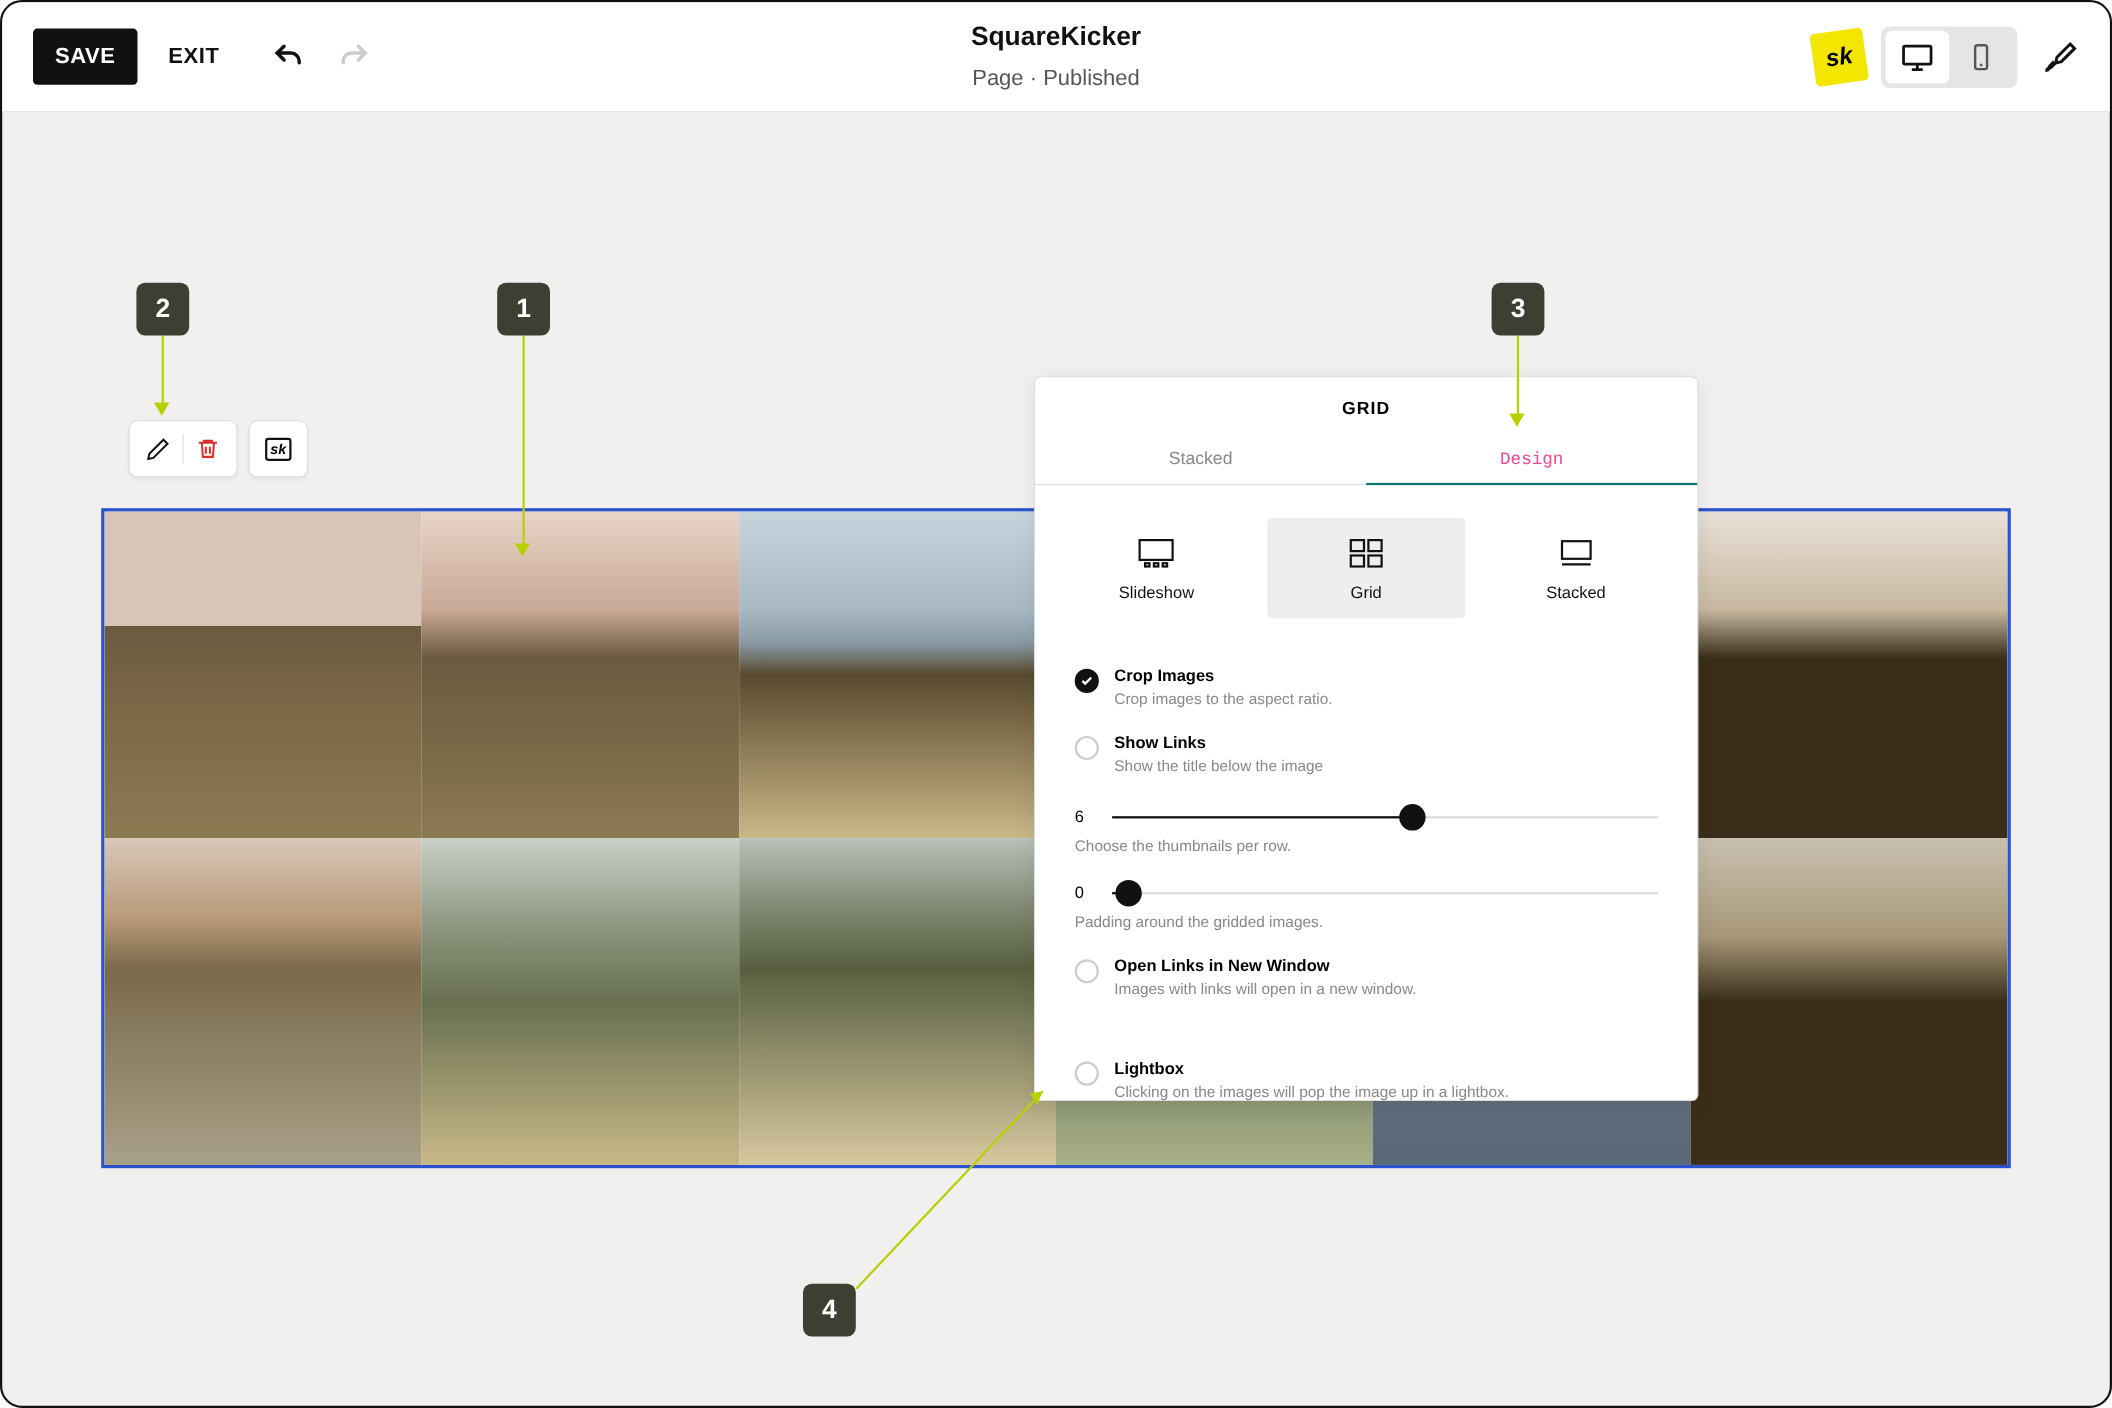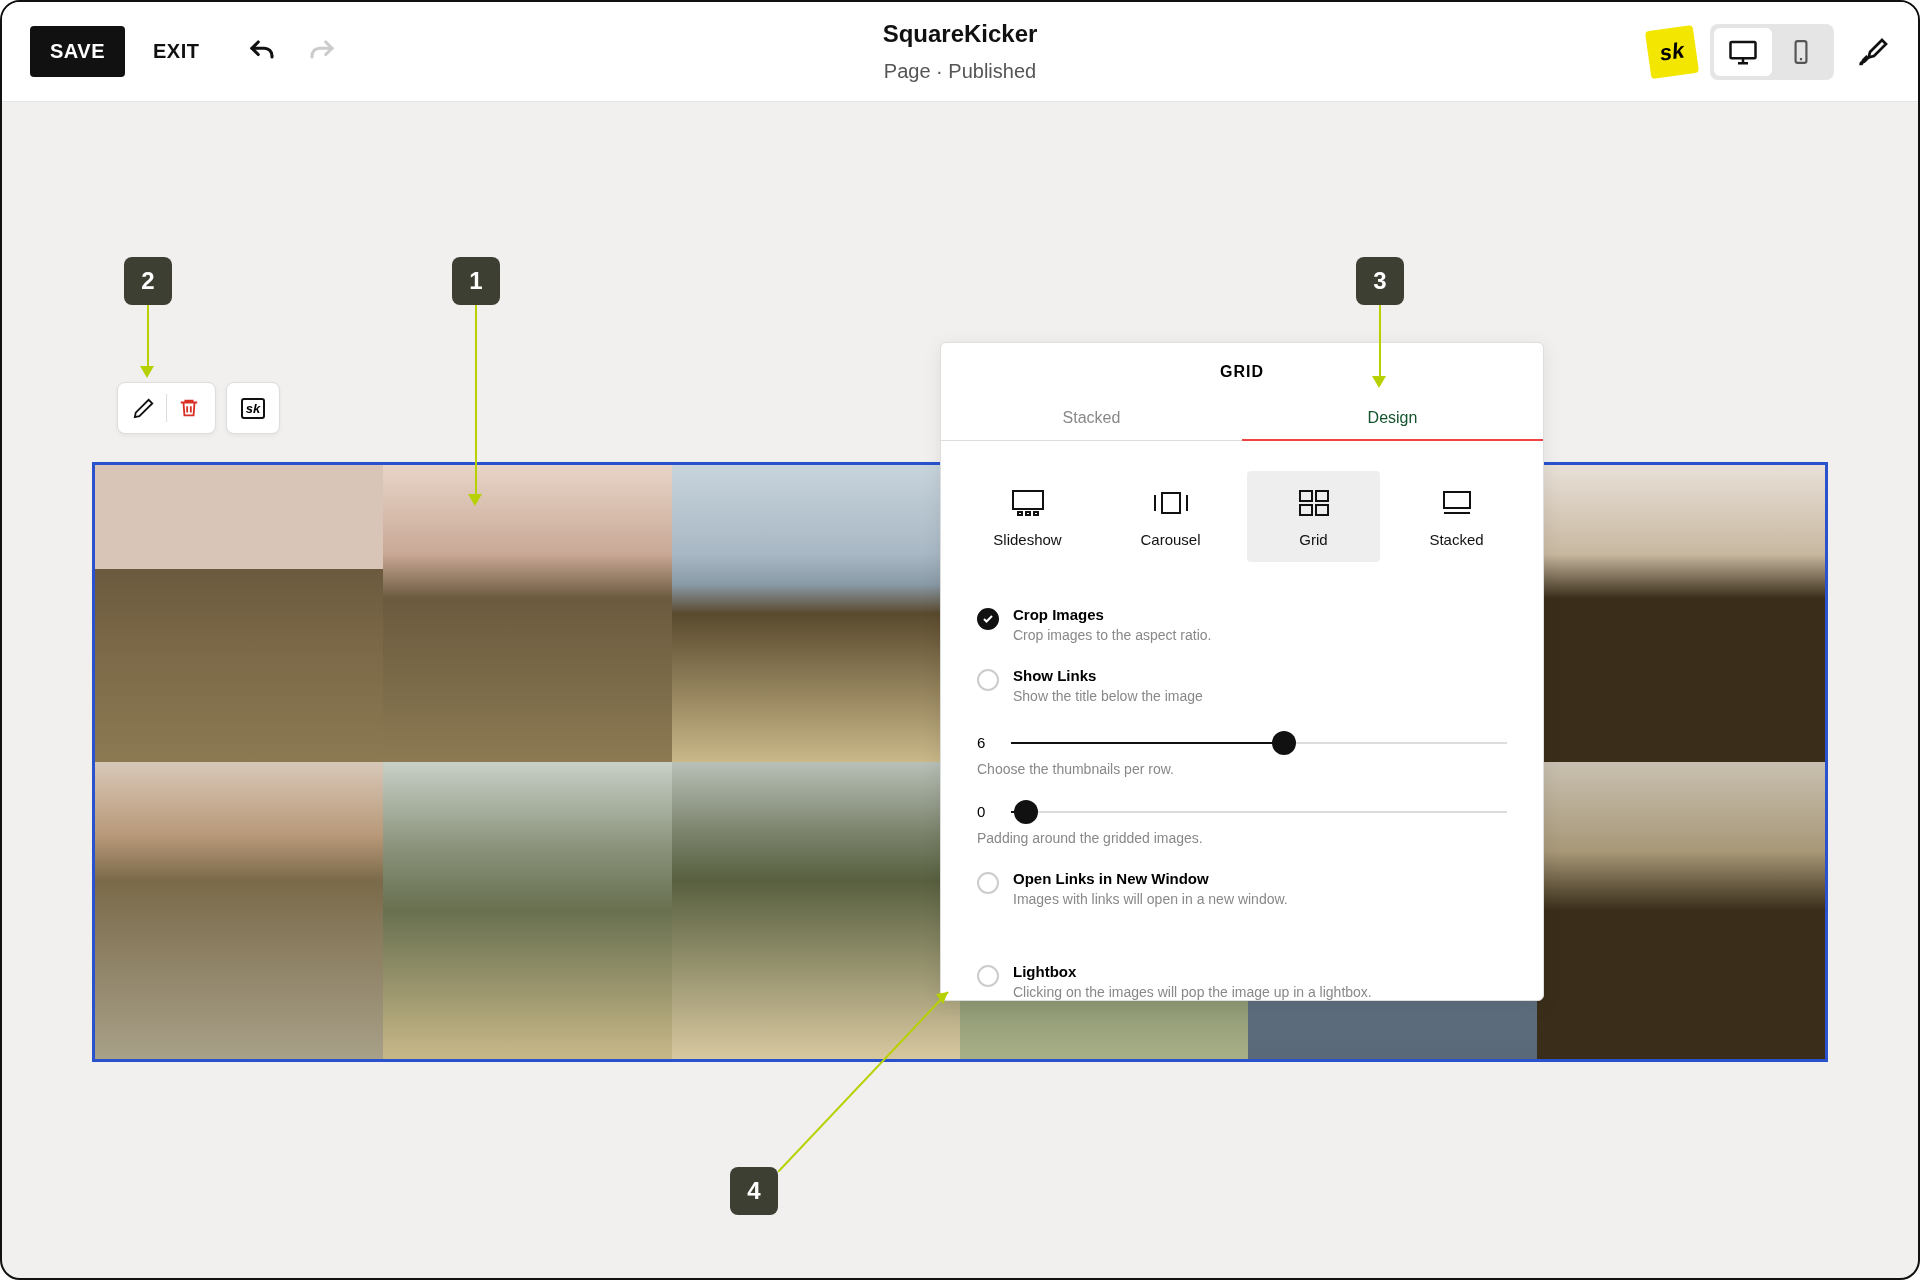--- a/index.html
+++ b/index.html
@@ -27,21 +27,21 @@
 .tool-group { background: #fff; border: 1px solid #ddd; border-radius: 8px; display: flex; align-items: center; height: 52px; padding: 0 4px; box-shadow: 0 2px 4px rgba(0,0,0,0.05); }
 .tool-item { width: 44px; height: 44px; display: flex; align-items: center; justify-content: center; cursor: pointer; }
 .tool-sep { width: 1px; height: 28px; background: #ddd; }
 .gallery-frame { border: 3px solid #2952cc; position: absolute; top: 360px; left: 90px; right: 90px; height: 600px; overflow: hidden; }
 .gallery-grid { display: grid; grid-template-columns: repeat(6, 1fr); grid-template-rows: repeat(2, 1fr); height: 100%; gap: 0; }
 .gcell { background: #888; position: relative; overflow: hidden; }
 .panel { position: absolute; top: 240px; left: 938px; width: 604px; background: #fff; border: 1px solid #ddd; border-radius: 6px; z-index: 60; box-shadow: 0 4px 20px rgba(0,0,0,0.08); }
 .panel-title { text-align: center; font-weight: 700; font-size: 16px; padding: 20px 0 16px; letter-spacing: 1px; }
 .panel-tabs { display: flex; border-bottom: 1px solid #ddd; }
 .panel-tab { flex: 1; text-align: center; padding: 12px 0; font-size: 16px; color: #888; cursor: pointer; }
-.panel-tab.active { color: #14532d; border-bottom: 2px solid #ef4444; margin-bottom: -1px; }
+.panel-tab.active { color: #ec4899; border-bottom: 2px solid #0f766e; margin-bottom: -1px; font-family: Liberation Mono, monospace; }
 .layout-opts { display: flex; justify-content: space-around; padding: 30px 20px; gap: 10px; }
 .layout-opt { flex: 1; text-align: center; padding: 14px 0; border-radius: 4px; cursor: pointer; }
 .layout-opt.active { background: #eee; }
 .layout-opt .ico { height: 36px; display: flex; align-items: center; justify-content: center; margin-bottom: 10px; }
 .layout-opt .lbl { font-size: 15px; color: #111; }
 .section { padding: 0 36px 20px; }
 .sec-label { font-weight: 700; font-size: 15px; margin-bottom: 10px; }
 .select-box { background: #eee; border-radius: 4px; padding: 16px 18px; display: flex; justify-content: space-between; align-items: center; cursor: pointer; font-size: 15px; }
 .opt-row { display: flex; gap: 14px; padding: 14px 36px 0; align-items: flex-start; }
 .check { width: 22px; height: 22px; border-radius: 50%; border: 2px solid #ccc; flex-shrink: 0; margin-top: 2px; cursor: pointer; }
@@ -193,30 +193,20 @@
           <div class="ico">
               <svg width="36" height="28" viewBox="0 0 36 28" fill="none" stroke="#111" stroke-width="2">
                 <rect x="3" y="2" width="30" height="18"></rect>
                 <rect x="8" y="23" width="4" height="3"></rect>
                 <rect x="16" y="23" width="4" height="3"></rect>
                 <rect x="24" y="23" width="4" height="3"></rect>
               </svg>
             </div>
           <div class="lbl">Slideshow</div>
         </div>
-        <div class="layout-opt">
-          <div class="ico">
-              <svg width="36" height="28" viewBox="0 0 36 28" fill="none" stroke="#111" stroke-width="2">
-                <rect x="9" y="4" width="18" height="20"></rect>
-                <line x1="2" y1="6" x2="2" y2="22"></line>
-                <line x1="34" y1="6" x2="34" y2="22"></line>
-              </svg>
-            </div>
-          <div class="lbl">Carousel</div>
-        </div>
         <div class="layout-opt active">
           <div class="ico">
               <svg width="32" height="28" viewBox="0 0 32 28" fill="none" stroke="#111" stroke-width="2">
                 <rect x="2" y="2" width="12" height="10"></rect>
                 <rect x="18" y="2" width="12" height="10"></rect>
                 <rect x="2" y="16" width="12" height="10"></rect>
                 <rect x="18" y="16" width="12" height="10"></rect>
               </svg>
             </div>
           <div class="lbl">Grid</div>

